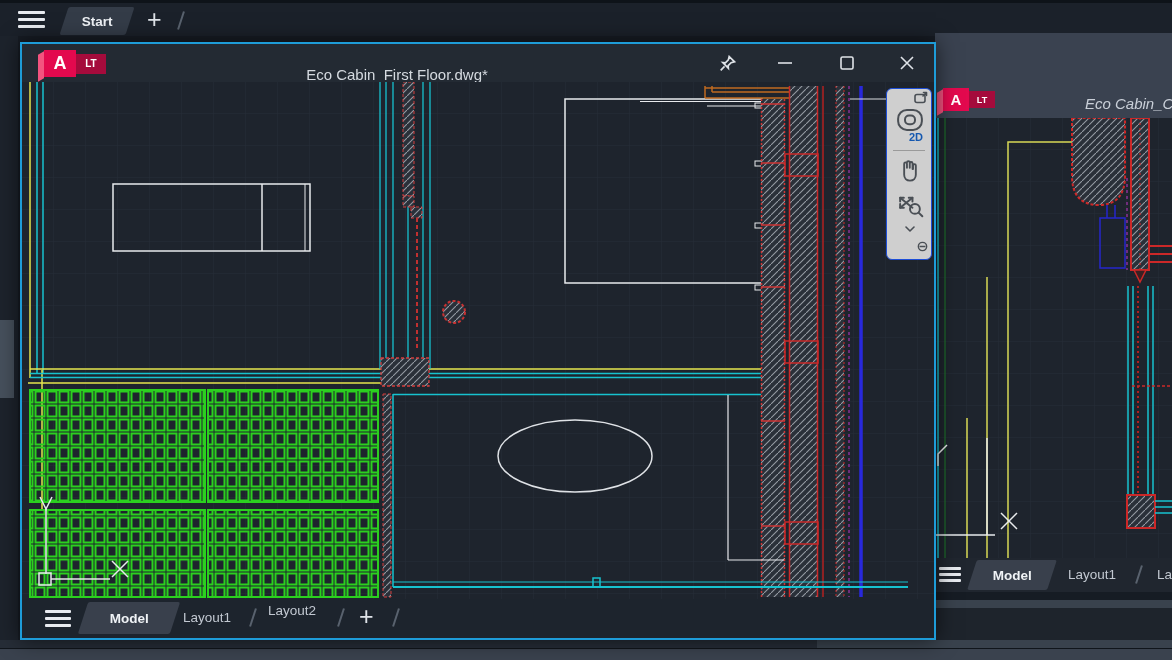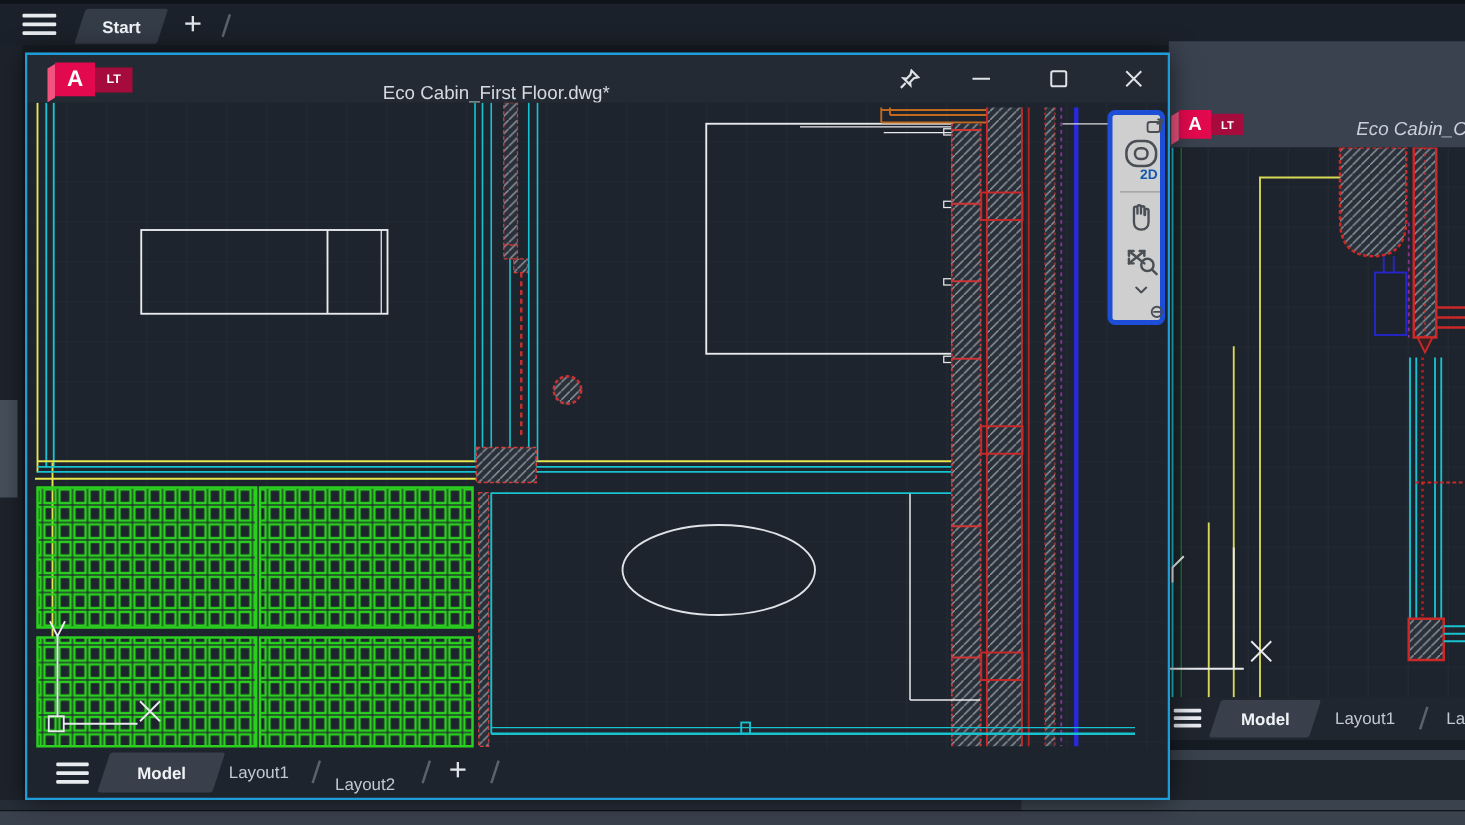--- a/index.html
+++ b/index.html
@@ -43,21 +43,21 @@
   #fw-title{left:375px;top:10px;transform:translateX(-50%);color:#d5dae0;font-size:15px;white-space:nowrap;margin-top:12px;}
   .win-btn{width:30px;height:28px;display:flex;align-items:center;justify-content:center;cursor:pointer;}
   .win-btn svg{stroke:#dfe3e8;fill:none;stroke-width:1.6;}
   #fw-canvas{left:0;top:38px;width:912px;height:517px;background:#1e242d;overflow:hidden;}
   #fw-tabbar{left:0;top:555px;width:912px;height:39px;background:#1d242d;}
   .layout-tab{background:#39404c;transform:skewX(-18deg);border-radius:2px;display:flex;align-items:center;justify-content:center;}
   .layout-tab .lbl{transform:skewX(18deg);color:#f0f3f6;font-weight:bold;font-size:13.5px;}
   .layout-link{color:#c2c8d1;font-size:13.5px;cursor:pointer;}
 
   
-  #navbar{left:864px;top:6px;width:46px;height:172px;background:#cfcfcf;border:4px solid #1d4ed8;border-radius:6px;box-sizing:border-box;}
+  #navbar{left:864px;top:6px;width:46px;height:172px;background:#cfcfcf;border:1px solid #1d4ed8;border-radius:6px;box-sizing:border-box;}
   #navbar svg{stroke:#4a4f55;fill:none;stroke-width:1.6;stroke-linecap:round;stroke-linejoin:round;}
   .nav-item{display:flex;align-items:center;justify-content:center;cursor:pointer;}
   #nav-divider{left:6px;top:61px;width:32px;height:1px;background:#9a9a9a;}
   #nav-2d-label{left:22px;top:42px;color:#1558b0;font-size:11px;font-weight:bold;}
 
   
   #left-edge{left:0;top:36px;width:18px;height:604px;background:#1d232c;}
   #left-block{left:0;top:284px;width:14px;height:78px;background:#46505c;}
   #bottom-scroll-l{left:0;top:640px;width:817px;height:8px;background:#262d37;}
   #bottom-scroll-r{left:817px;top:640px;width:355px;height:8px;background:#39424d;}
@@ -363,18 +363,18 @@
     <div class="abs hamburger" style="left:23px;top:11px;width:26px;height:17px;">
         <span></span>
         <span></span>
         <span></span>
       </div>
     <div class="abs layout-tab" style="left:61px;top:3px;width:92px;height:32px;">
       <span class="lbl">Model</span>
     </div>
     <span class="abs layout-link" style="left:161px;top:11px;">Layout1</span>
     <div class="abs slash-sep" style="left:230px;top:9px;"></div>
-    <span class="abs layout-link" style="left:246px;top:21px;">Layout2</span>
+    <span class="abs layout-link" style="left:246px;top:4px;">Layout2</span>
     <div class="abs slash-sep" style="left:318px;top:9px;"></div>
     <div class="abs plus-btn" style="left:337px;top:7px;">+</div>
     <div class="abs slash-sep" style="left:373px;top:9px;"></div>
   </div>
 </div>
 
 </body></html>

